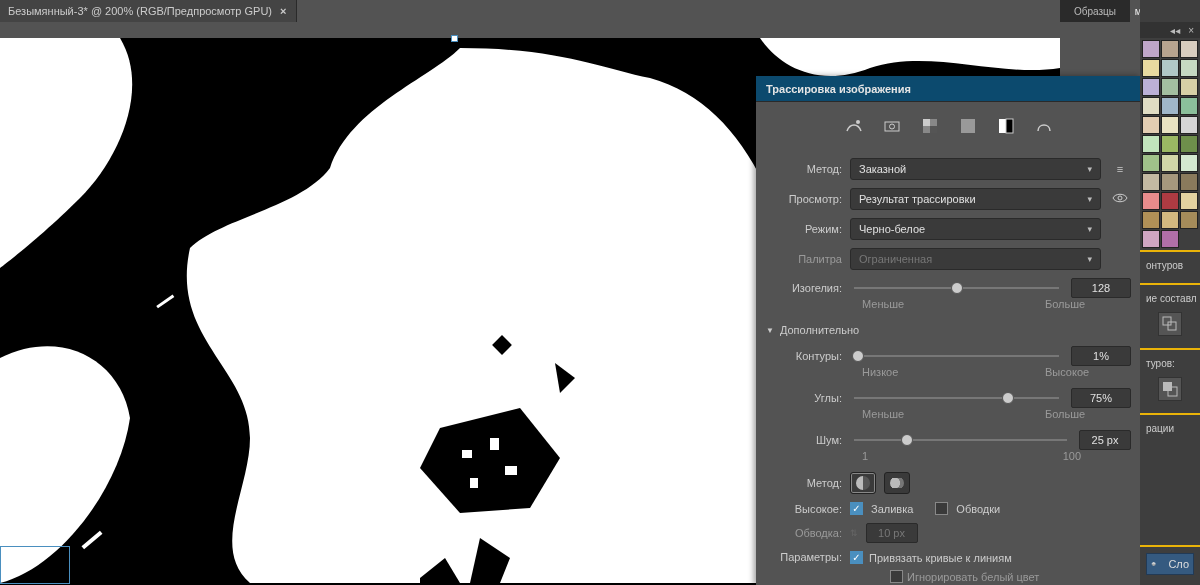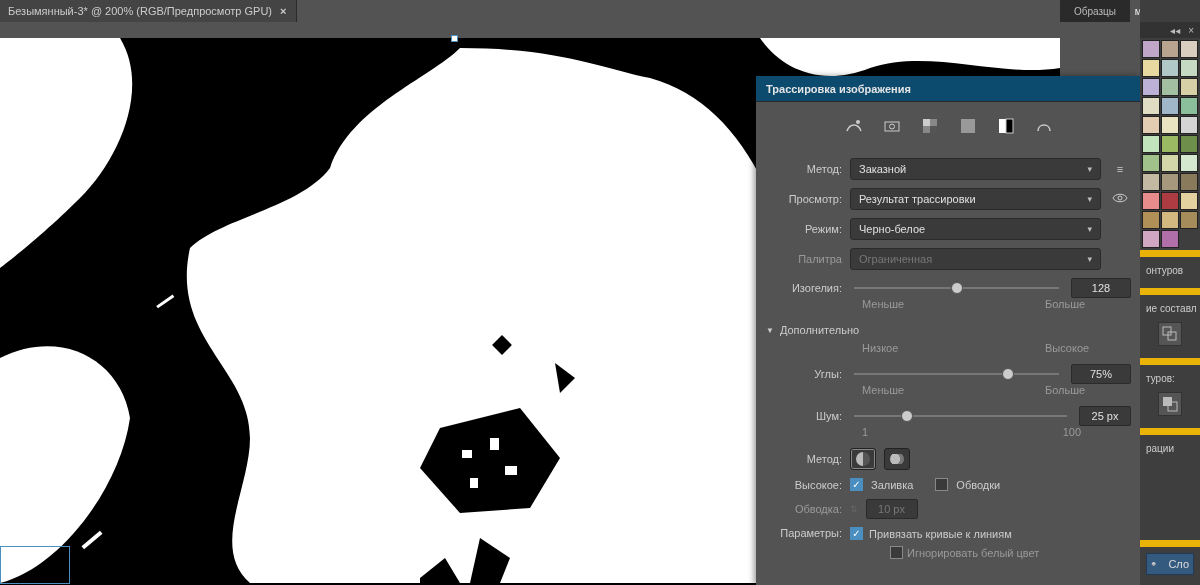--- a/index.html
+++ b/index.html
@@ -74,21 +74,21 @@
   .dock-tabs{height:22px;display:flex;align-items:stretch;position:absolute;right:0;top:0;width:140px;background:#323232;}
   .dock-tab{flex:1;display:flex;align-items:center;justify-content:center;background:#2a2a2a;color:#bbb;cursor:pointer;font-size:10px;}
   .dock-tab.active{background:#535353;color:#eee;}
 
   .dock-collapse{height:16px;background:#323232;margin-top:22px;display:flex;justify-content:flex-end;align-items:center;gap:8px;padding-right:6px;}
   .dock-collapse span{cursor:pointer;color:#bbb;font-size:10px;}
 
   .swatches{display:grid;grid-template-columns:repeat(3,18px);grid-auto-rows:18px;gap:1px;padding:2px;margin-top:0;}
   .sw{width:18px;height:18px;border:1px solid #222;}
 
-  .dock-group{border-top:7px solid #eab308;padding:4px 4px 8px;}
+  .dock-group{border-top:2px solid #eab308;padding:4px 4px 8px;}
   .dock-label{color:#ccc;font-size:10px;padding:4px 2px;white-space:nowrap;overflow:hidden;}
   .dock-ico{width:24px;height:24px;margin:4px auto;background:#555;border:1px solid #333;display:flex;align-items:center;justify-content:center;}
   .dock-btn{background:#355a80;border:1px solid #223a55;padding:3px 4px;color:#ddd;font-size:10px;display:flex;align-items:center;gap:12px;margin:2px;cursor:pointer;justify-content:flex-start;overflow:hidden;}
 </style>
 </head>
 <body>
 
 <div class="tabbar">
   <div class="doc-tab">
     <span>Безымянный-3* @ 200% (RGB/Предпросмотр GPU)</span>
@@ -229,20 +229,27 @@
       <span class="lbl"></span>
       <span class="l">Меньше</span>
       <span class="r">Больше</span>
     </div>
 
   <div class="section-head">
     <span class="tri">▼</span>
     <span>Дополнительно</span>
   </div>
 
+  <div class="slider-row">
+    <div class="lbl">Контуры:</div>
+    <div class="track">
+        <div class="thumb" style="left:2%"></div>
+      </div>
+    <div class="valbox">1%</div>
+  </div>
   <div class="slider-legend">
       <span class="lbl"></span>
       <span class="l">Низкое</span>
       <span class="r">Высокое</span>
     </div>
 
   <div class="slider-row">
     <div class="lbl">Углы:</div>
     <div class="track">
         <div class="thumb" style="left:75%"></div>

